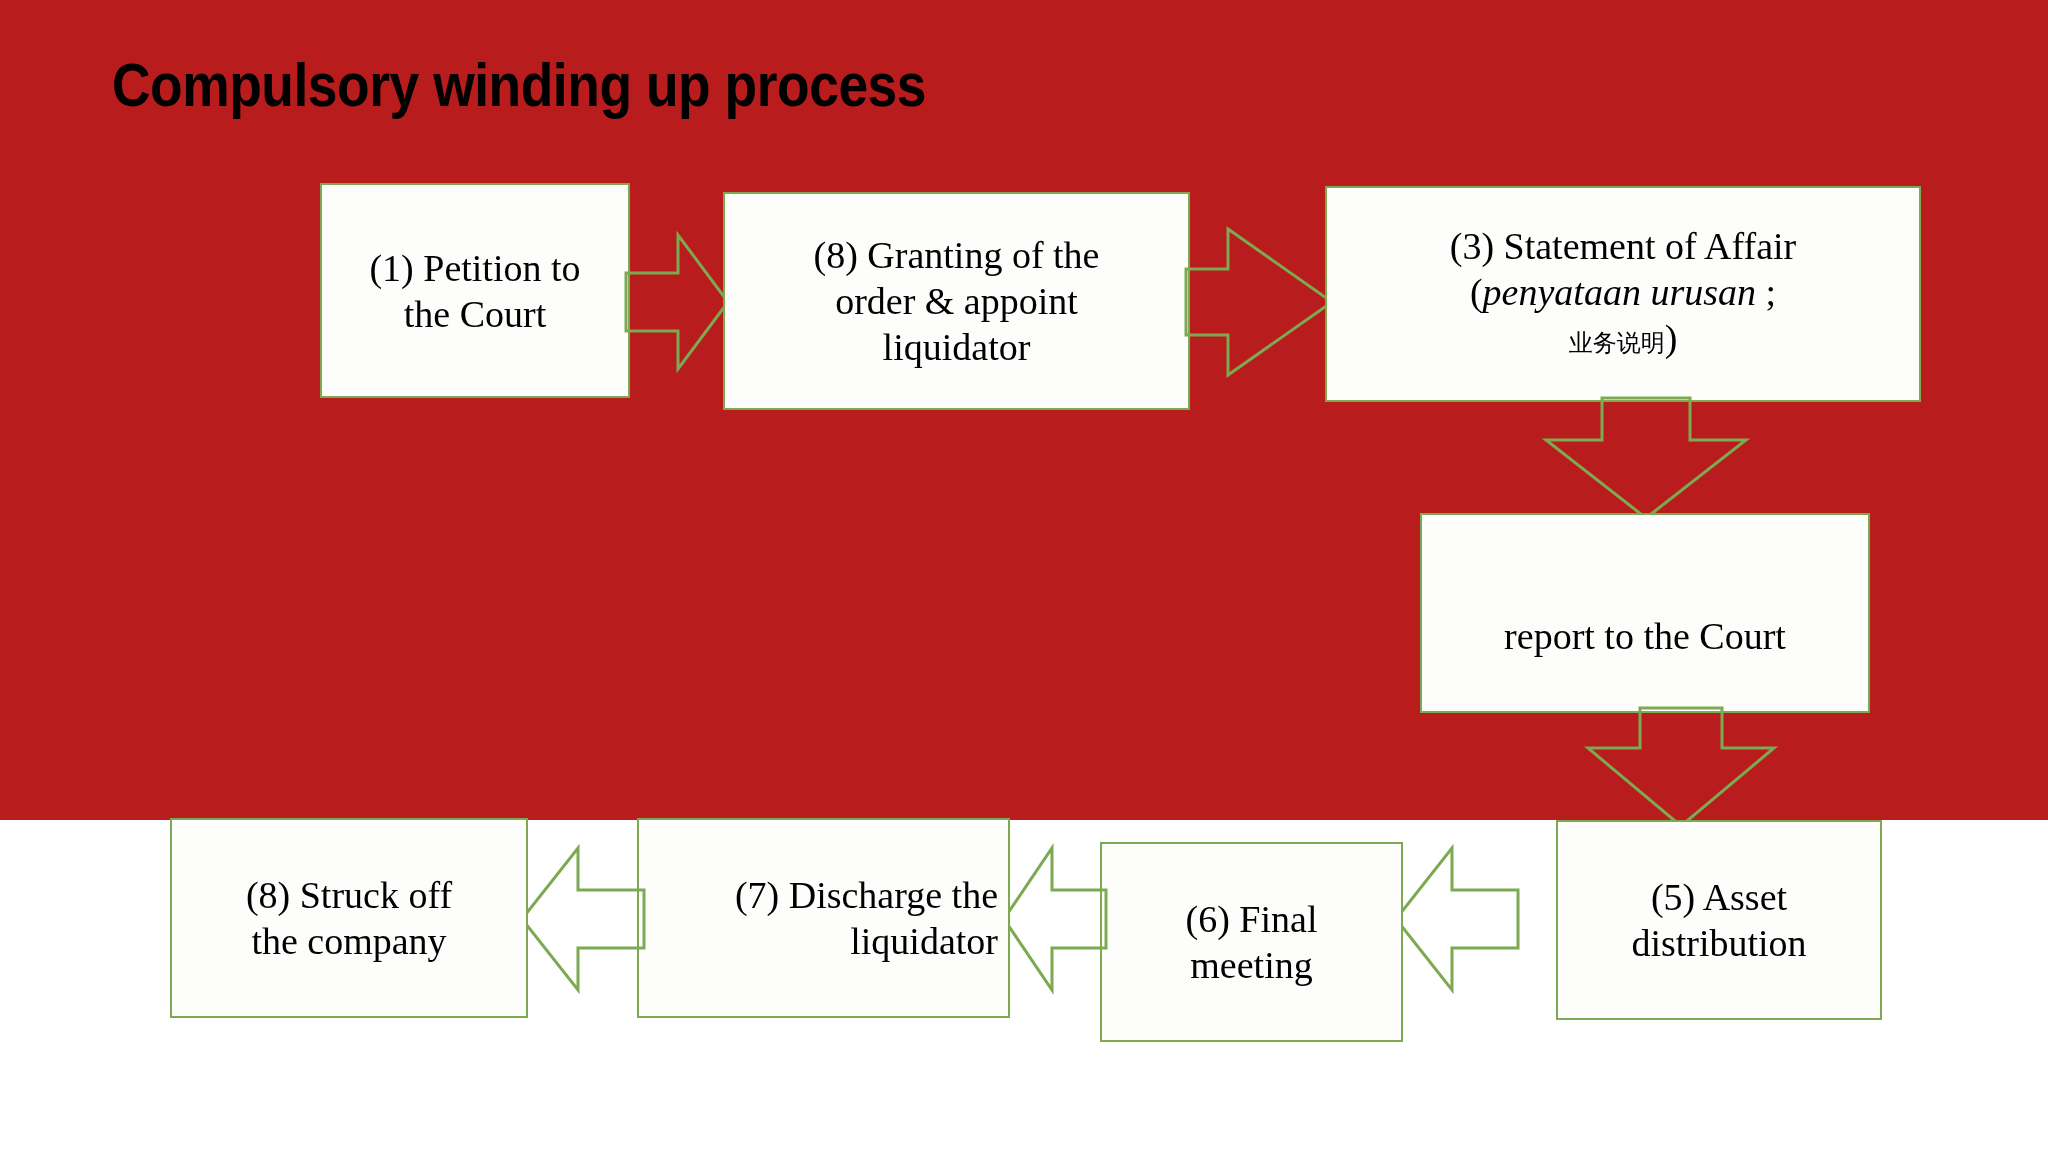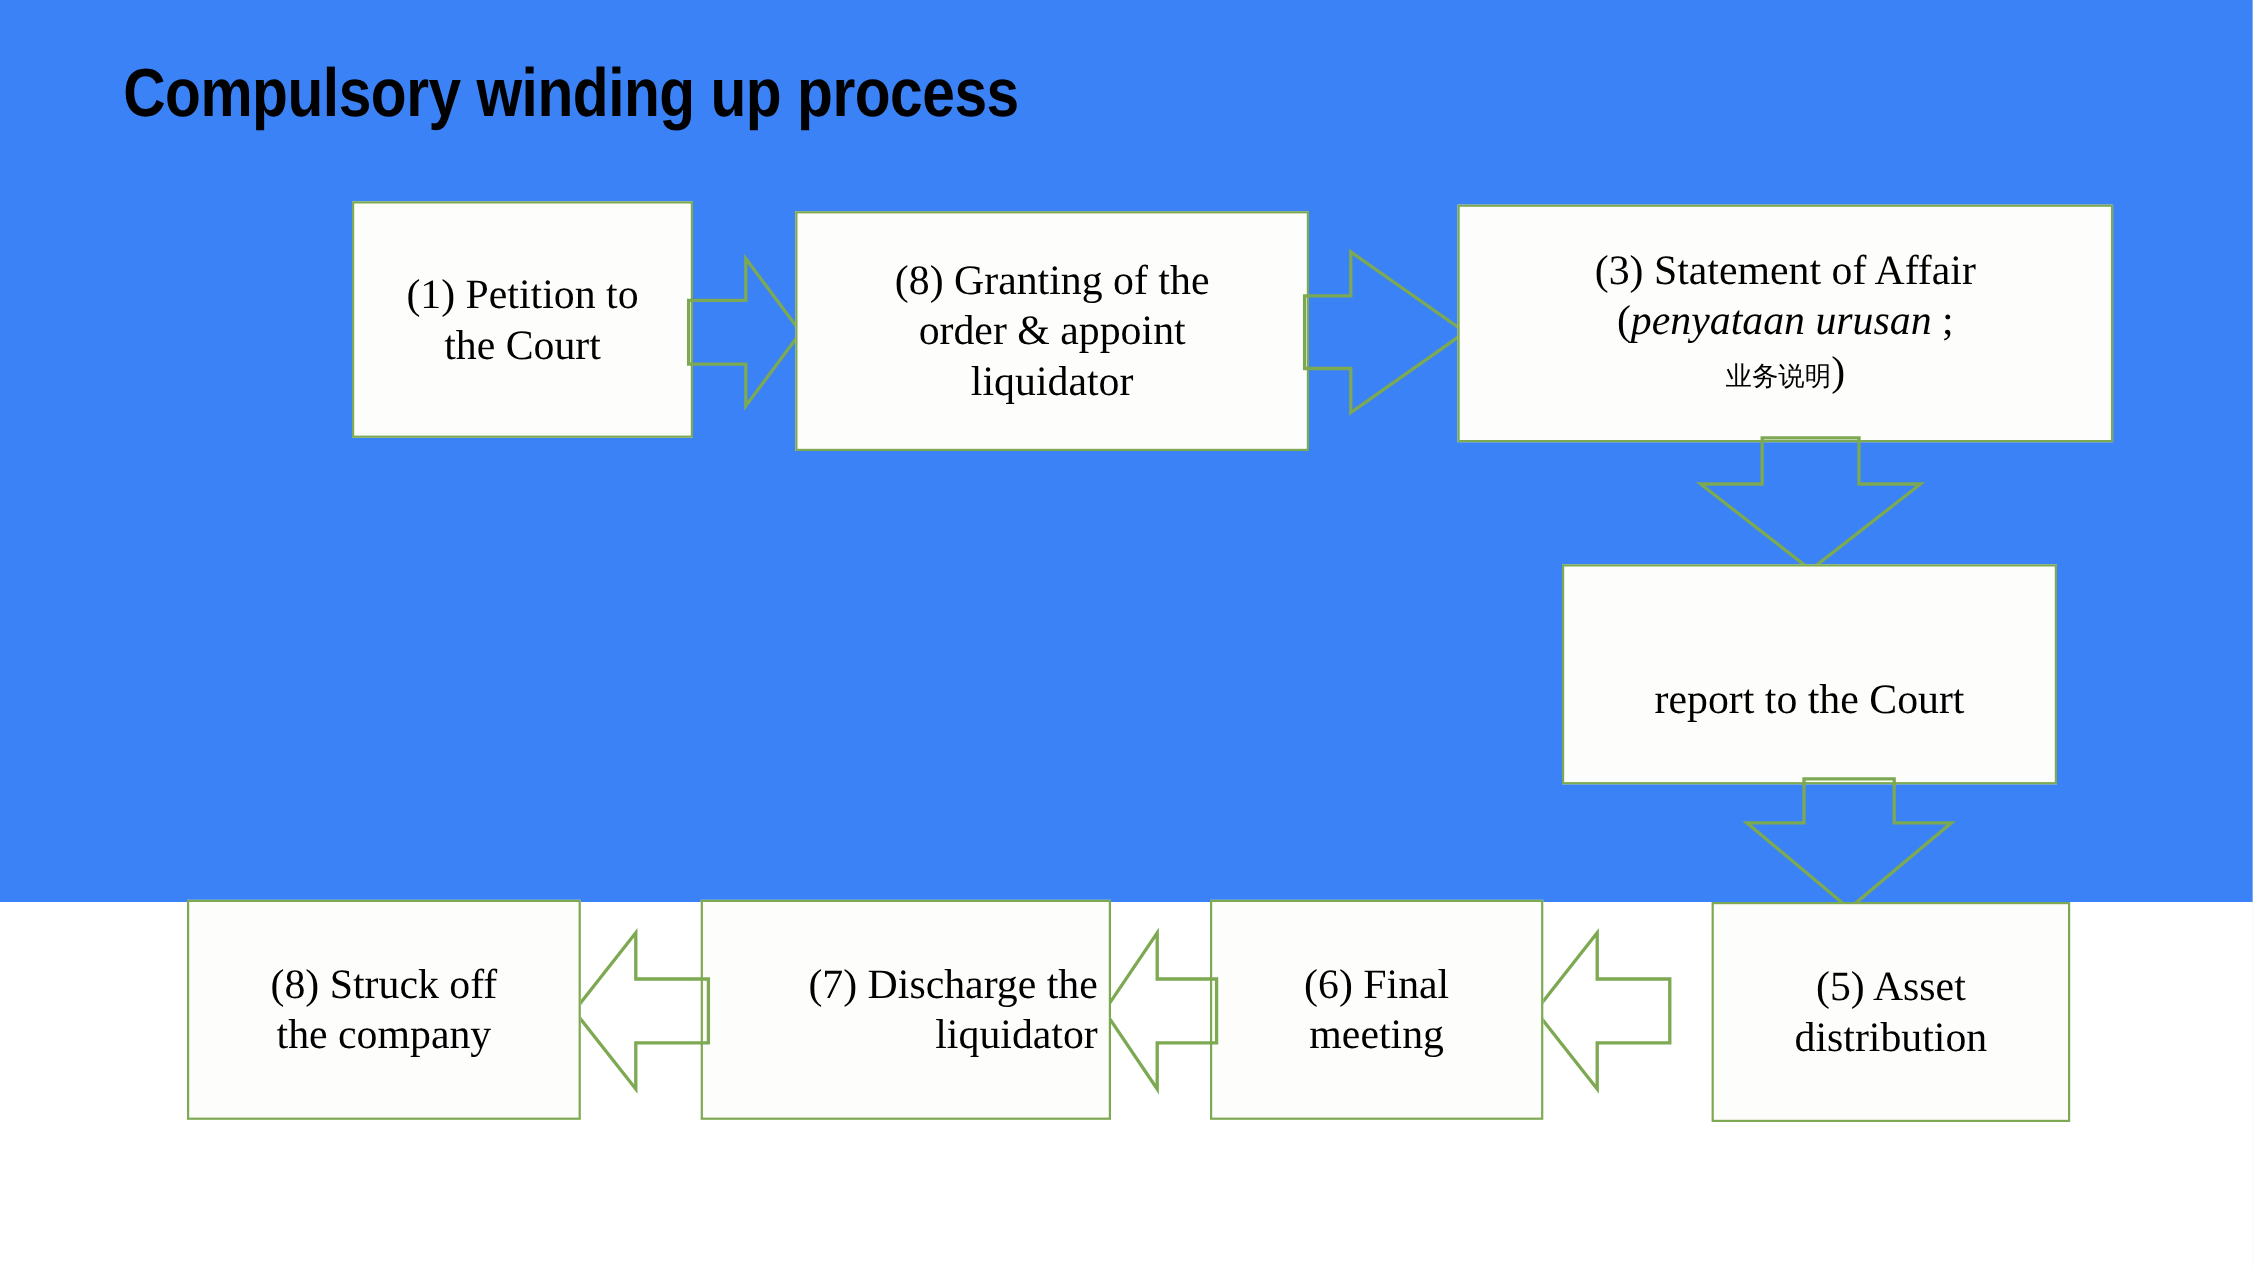--- a/index.html
+++ b/index.html
@@ -13,21 +13,21 @@
     height: 1152px;
     overflow: hidden;
     font-family: "Liberation Serif", "DejaVu Serif", serif;
     -webkit-font-smoothing: antialiased;
   }
 
   #slide {
     position: relative;
     width: 2048px;
     height: 820px;
-    background: #3b82f6;
+    background: #b91c1c;
   }
 
   
   #slide-title {
     position: absolute;
     left: 112px;
     top: 48px;
     font-family: "Liberation Sans", "DejaVu Sans", sans-serif;
     font-weight: bold;
     font-size: 62px;
@@ -65,21 +65,21 @@
     font-family: Liberation Sans, sans-serif;
     font-size: 24px;
   }
 
   
   #box-1 { left: 320px;  top: 183px;  width: 310px; height: 215px; justify-content: center; }
   #box-2 { left: 723px;  top: 192px;  width: 467px; height: 218px; }
   #box-3 { left: 1325px; top: 186px;  width: 596px; height: 216px; }
   #box-4 { left: 1420px; top: 513px;  width: 450px; height: 200px; }
   #box-5 { left: 1512px; top: 820px;  width: 326px; height: 200px; margin-left: 44px; }
-  #box-6 { left: 1100px; top: 818px;  width: 303px; height: 200px; }
+  #box-6 { left: 1100px; top: 842px;  width: 303px; height: 200px; }
   #box-7 { left: 637px;  top: 818px;  width: 373px; height: 200px; text-align: right; }
   #box-8 { left: 170px;  top: 818px;  width: 358px; height: 200px; }
 
   
   .arrow {
     position: absolute;
   }
   .arrow svg {
     display: block;
     width: 100%;

